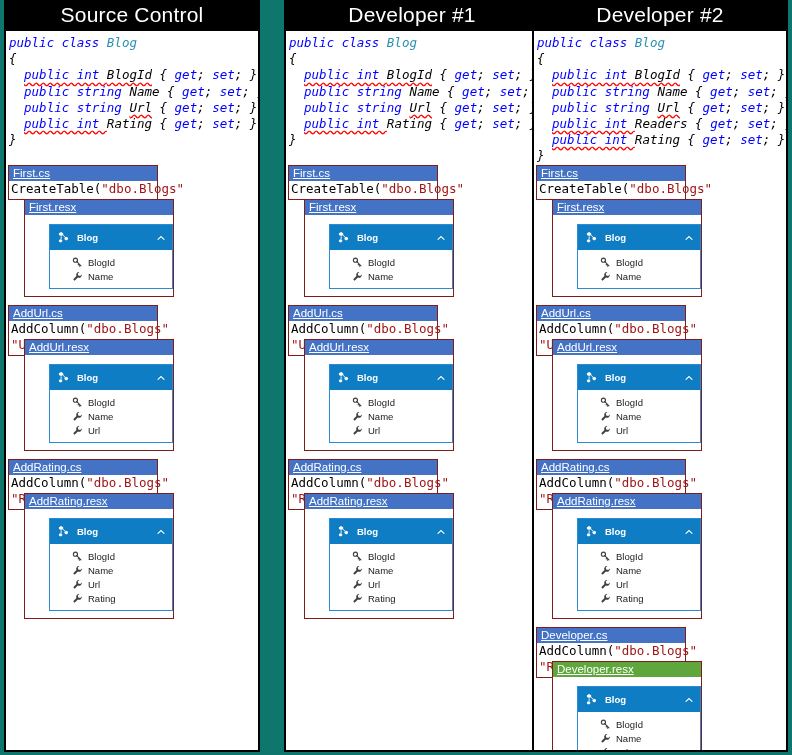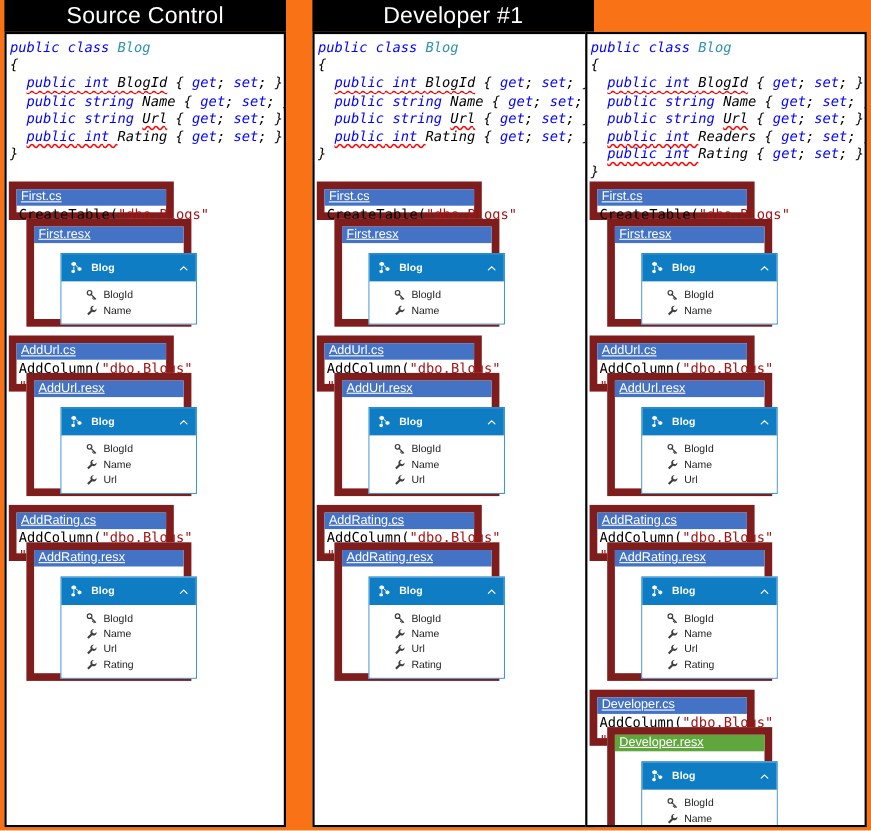--- a/index.html
+++ b/index.html
@@ -3,21 +3,21 @@
 <meta charset="utf-8">
 <style>
   * { box-sizing: border-box; margin: 0; padding: 0; }
   html, body {
     width: 792px; height: 755px;
     background: #ffffff;
     font-family: "Liberation Sans", sans-serif;
     overflow: hidden;
   }
 
-  #board { position: relative; width: 792px; height: 755px; background: #f97316; padding-left: 48px; }
+  #board { position: relative; width: 792px; height: 755px; background: #0f766e; padding-left: 48px; }
 
   
   .column {
     position: absolute;
     top: 0; width: 264px; height: 755px;
   }
   .col-0 { left: 0; }
   .col-1 { left: 280px; }
   .col-2 { left: 528px; }
 
@@ -51,21 +51,21 @@
     font-style: italic;
   }
   .kw  { color: #0000ff; }
   .typ { color: #2b91af; }
   .sq  { text-decoration: underline wavy #ff0000; text-underline-offset: 2px; }
 
   
   .card {
     position: absolute;
     background: #ffffff;
-    border: 7px solid #7f1d1d;
+    border: 1px solid #7f1d1d;
   }
   .card-title {
     height: 15px;
     background: #4472c4;
     color: #ffffff;
     font-size: 11.5px;
     line-height: 15px;
     padding-left: 4px;
     white-space: nowrap;
     overflow: hidden;
@@ -389,20 +389,21 @@
                     <path d="M10.8 1.6a4.0 4.0 0 0 0-4.3 5.8L1.8 12.1l2.0 2.0 4.7-4.7a4.0 4.0 0 0 0 5.7-4.4L12.0 7.2 9.0 6.6 8.4 3.6z" fill="#3f3f3f"></path>
                   </svg></span>
                 <span class="pname">Rating</span>
               </div>
             </div>
           </div>
         </div>
       </div>
     </div>
     <div class="column col-2">
+      <div class="col-header">Developer #2</div>
       <div class="col-body">
         <div class="code-block"><div><span class="kw">public class </span><span class="typ">Blog</span></div><div>{</div><div>  <span class="kw sq">public int </span><span class="sq">BlogId</span> { <span class="kw">get</span>; <span class="kw">set</span>; }</div><div>  <span class="kw">public string </span>Name { <span class="kw">get</span>; <span class="kw">set</span>; }</div><div>  <span class="kw">public string </span><span class="sq">Url</span> { <span class="kw">get</span>; <span class="kw">set</span>; }</div><div>  <span class="kw sq">public int </span>Readers { <span class="kw">get</span>; <span class="kw">set</span>; }</div><div>  <span class="kw sq">public int </span>Rating { <span class="kw">get</span>; <span class="kw">set</span>; }</div><div>}</div></div>
         <div class="card" style="left:2px;top:134px;width:150px;height:35px;z-index:10">
           <div class="card-title">First.cs</div>
           <div class="card-code">CreateTable(<span class="str">"dbo.Blogs"</span></div>
         </div>
         <div class="card" style="left:18px;top:168px;width:150px;height:98px;z-index:11">
           <div class="card-title">First.resx</div>
           <div class="entity" style="left:24px;top:24px;position:absolute;">
             <div class="entity-head">

